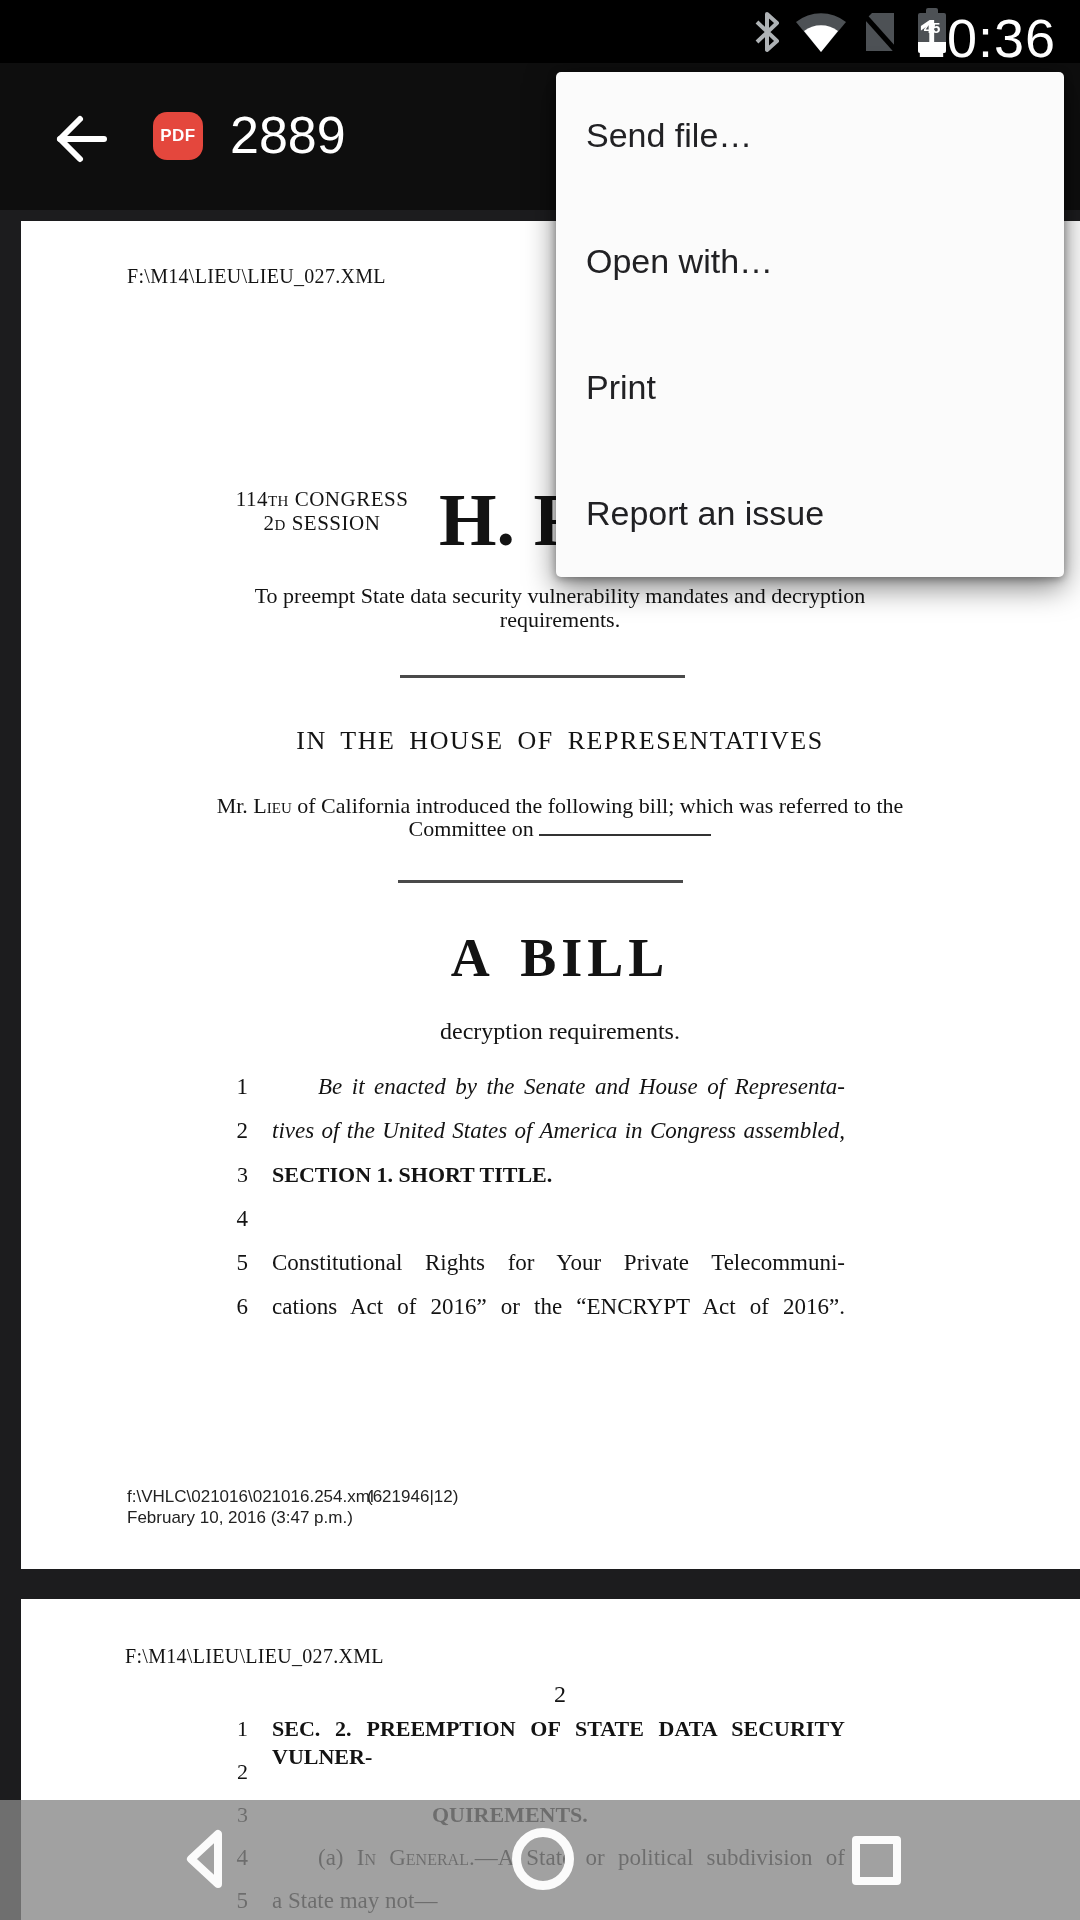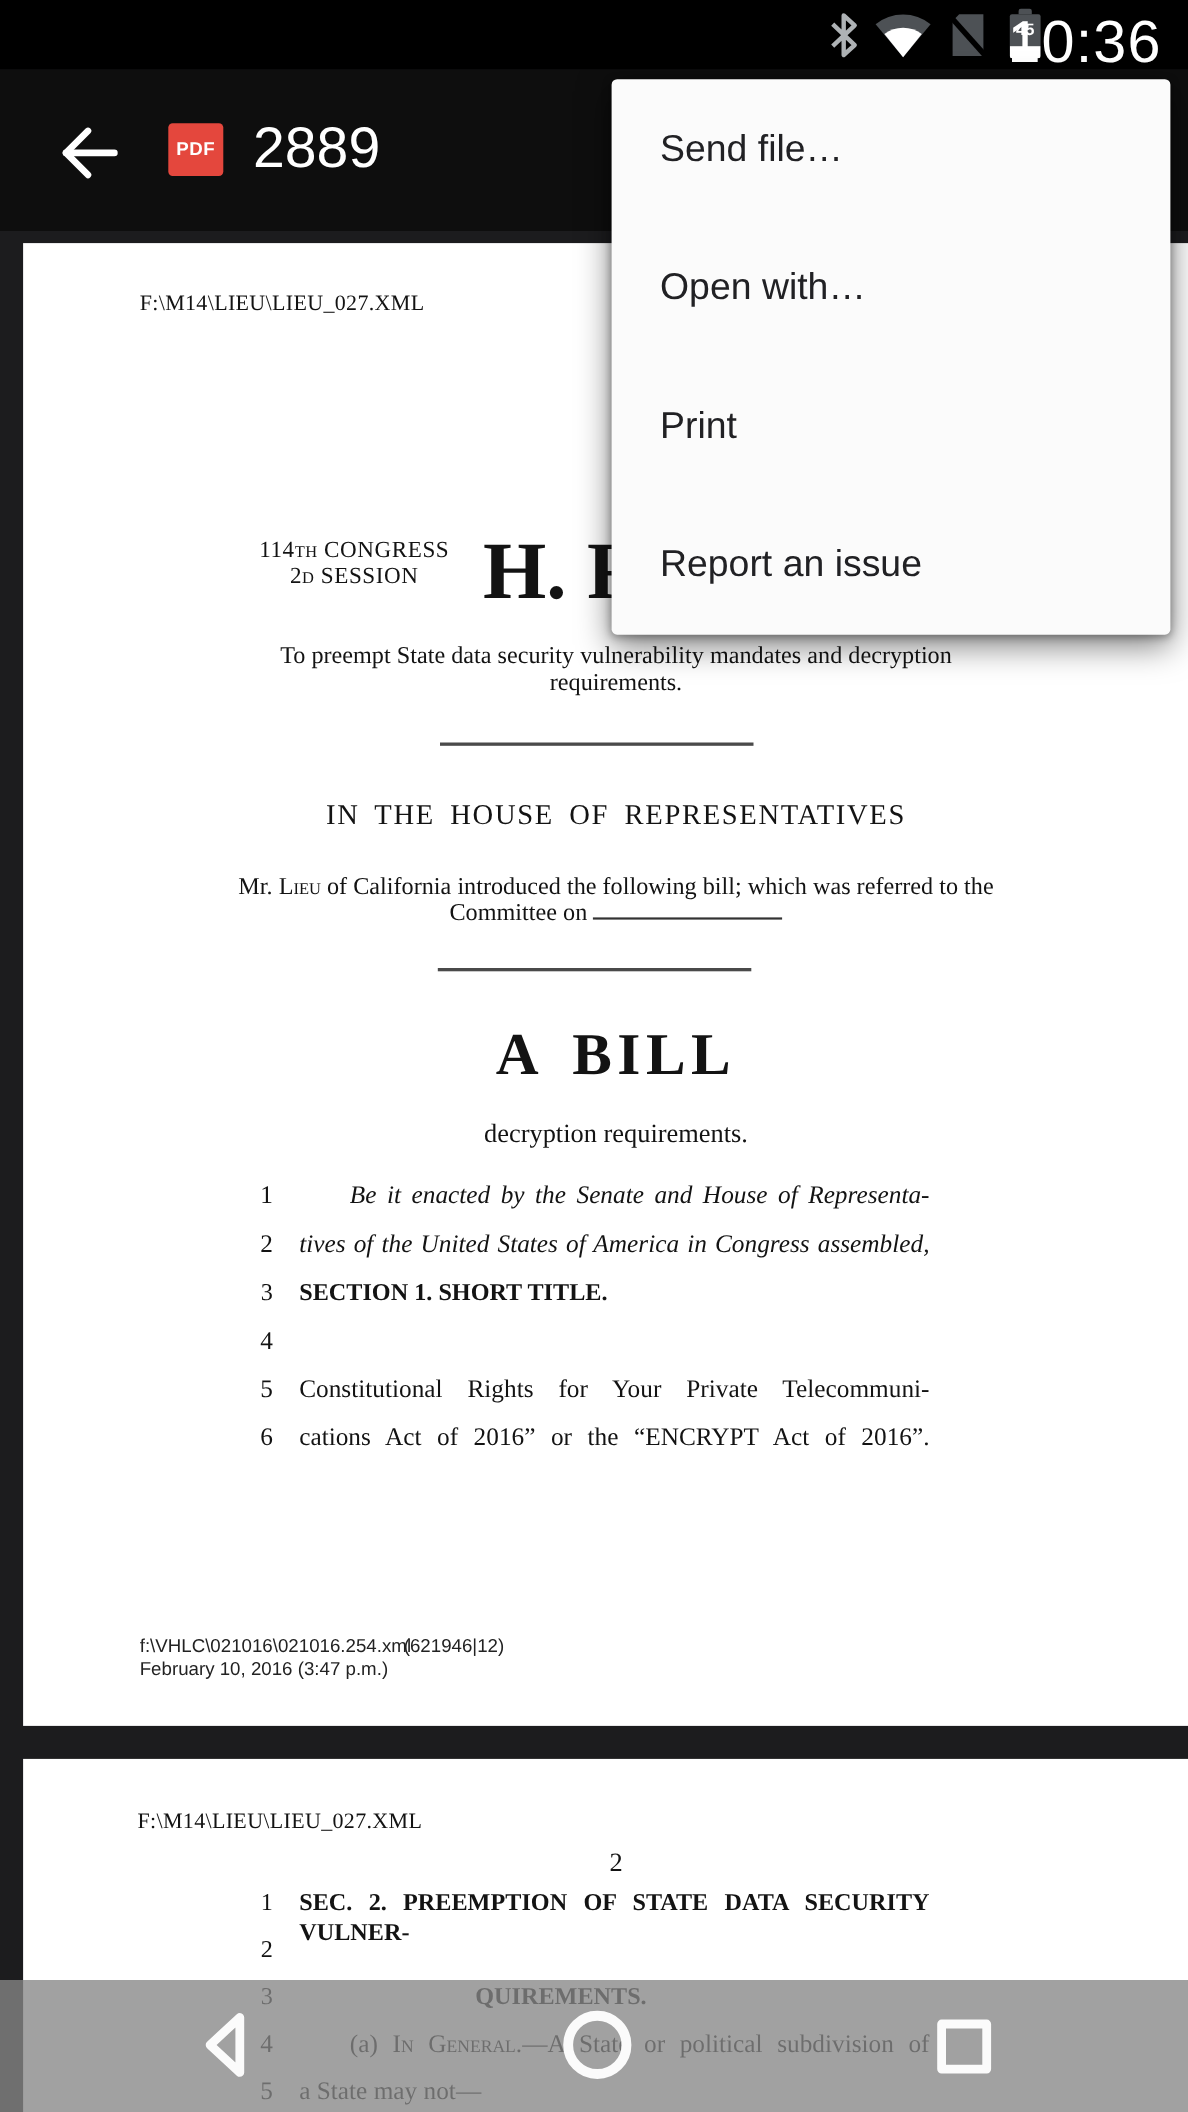--- a/index.html
+++ b/index.html
@@ -9,27 +9,27 @@
   .status-bar{position:absolute;left:0;top:0;width:1080px;height:63px;background:#000;z-index:30;}
   .sb-time{position:absolute;right:24px;top:7px;color:#fff;font-size:54px;letter-spacing:1px;}
   .sb-batt{position:absolute;left:917px;top:8px;width:30px;height:46px;}
   .sb-batt .nub{width:12px;height:5px;background:#4d5155;margin:0 auto;border-radius:2px 2px 0 0;}
   .sb-batt .body{position:relative;width:28px;height:40px;margin:0 auto;background:#4d5155;border-radius:2px;overflow:hidden;}
   .sb-batt .lvl{position:absolute;left:0;bottom:0;width:100%;height:11px;background:#fff;}
   .sb-batt .pct{position:absolute;left:0;top:6px;width:100%;text-align:center;color:#fff;font-size:15px;font-weight:bold;}
   
   .toolbar{position:absolute;left:0;top:63px;width:1080px;height:147px;background:#0e0e0e;z-index:20;}
   .back-btn{position:absolute;left:52px;top:48px;width:60px;height:56px;cursor:pointer;}
-  .pdf-badge{position:absolute;left:153px;top:49px;width:50px;height:48px;background:#e4473d;border-radius:4px;
+  .pdf-badge{position:absolute;left:153px;top:49px;width:50px;height:48px;background:#e4473d;border-radius:14px;
              color:#fff;font-weight:bold;font-size:17px;display:flex;align-items:center;justify-content:center;letter-spacing:.5px;}
   .tb-title{position:absolute;left:230px;top:44px;color:#fff;font-size:52px;line-height:56px;}
   
   .menu{position:absolute;left:556px;top:72px;width:508px;height:505px;background:#fbfbfb;border-radius:5px;
         box-shadow:0 10px 30px rgba(0,0,0,.5),0 2px 8px rgba(0,0,0,.35);z-index:40;}
-  .menu-item{height:126px;display:flex;align-items:center;padding-left:44px;color:#212124;font-size:34px;cursor:pointer;}
+  .menu-item{height:126px;display:flex;align-items:center;padding-left:30px;color:#212124;font-size:34px;cursor:pointer;}
   
   .page{position:absolute;left:21px;width:1038px;background:#fff;z-index:5;color:#131313;
         font-family:"Liberation Serif",serif;padding-left:40px;}
   .p1{top:221px;height:1348px;}
   .p2{top:1599px;height:321px;}
   .abs{position:absolute;}
   .ctr{left:0;right:0;text-align:center;}
   .serif-sm{font-size:20px;letter-spacing:.3px;}
   .congress{font-size:21px;letter-spacing:.5px;}
   .congress .small,.sc-sm{font-size:15px;}

